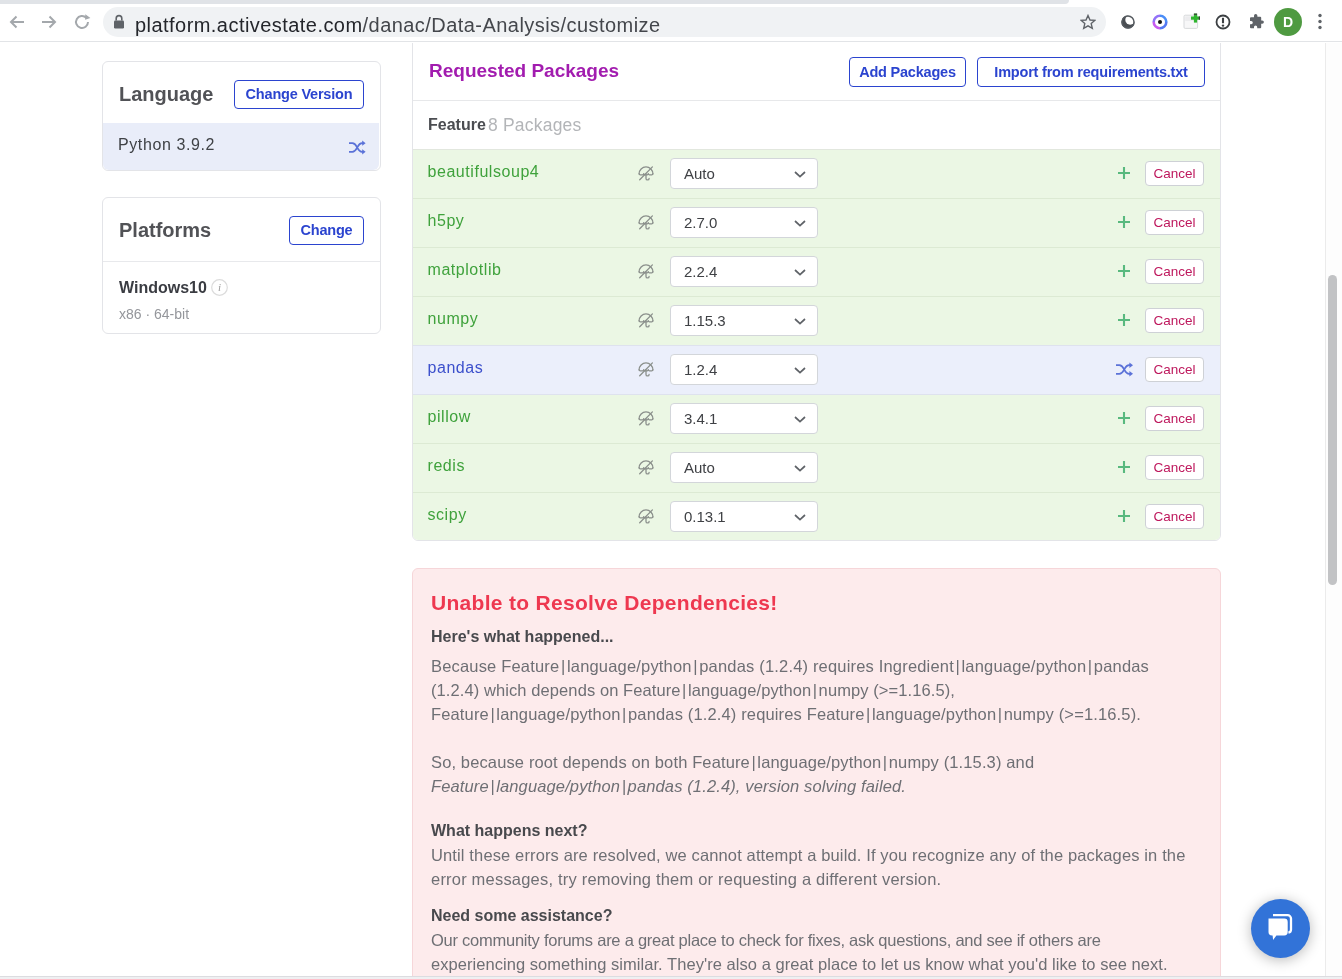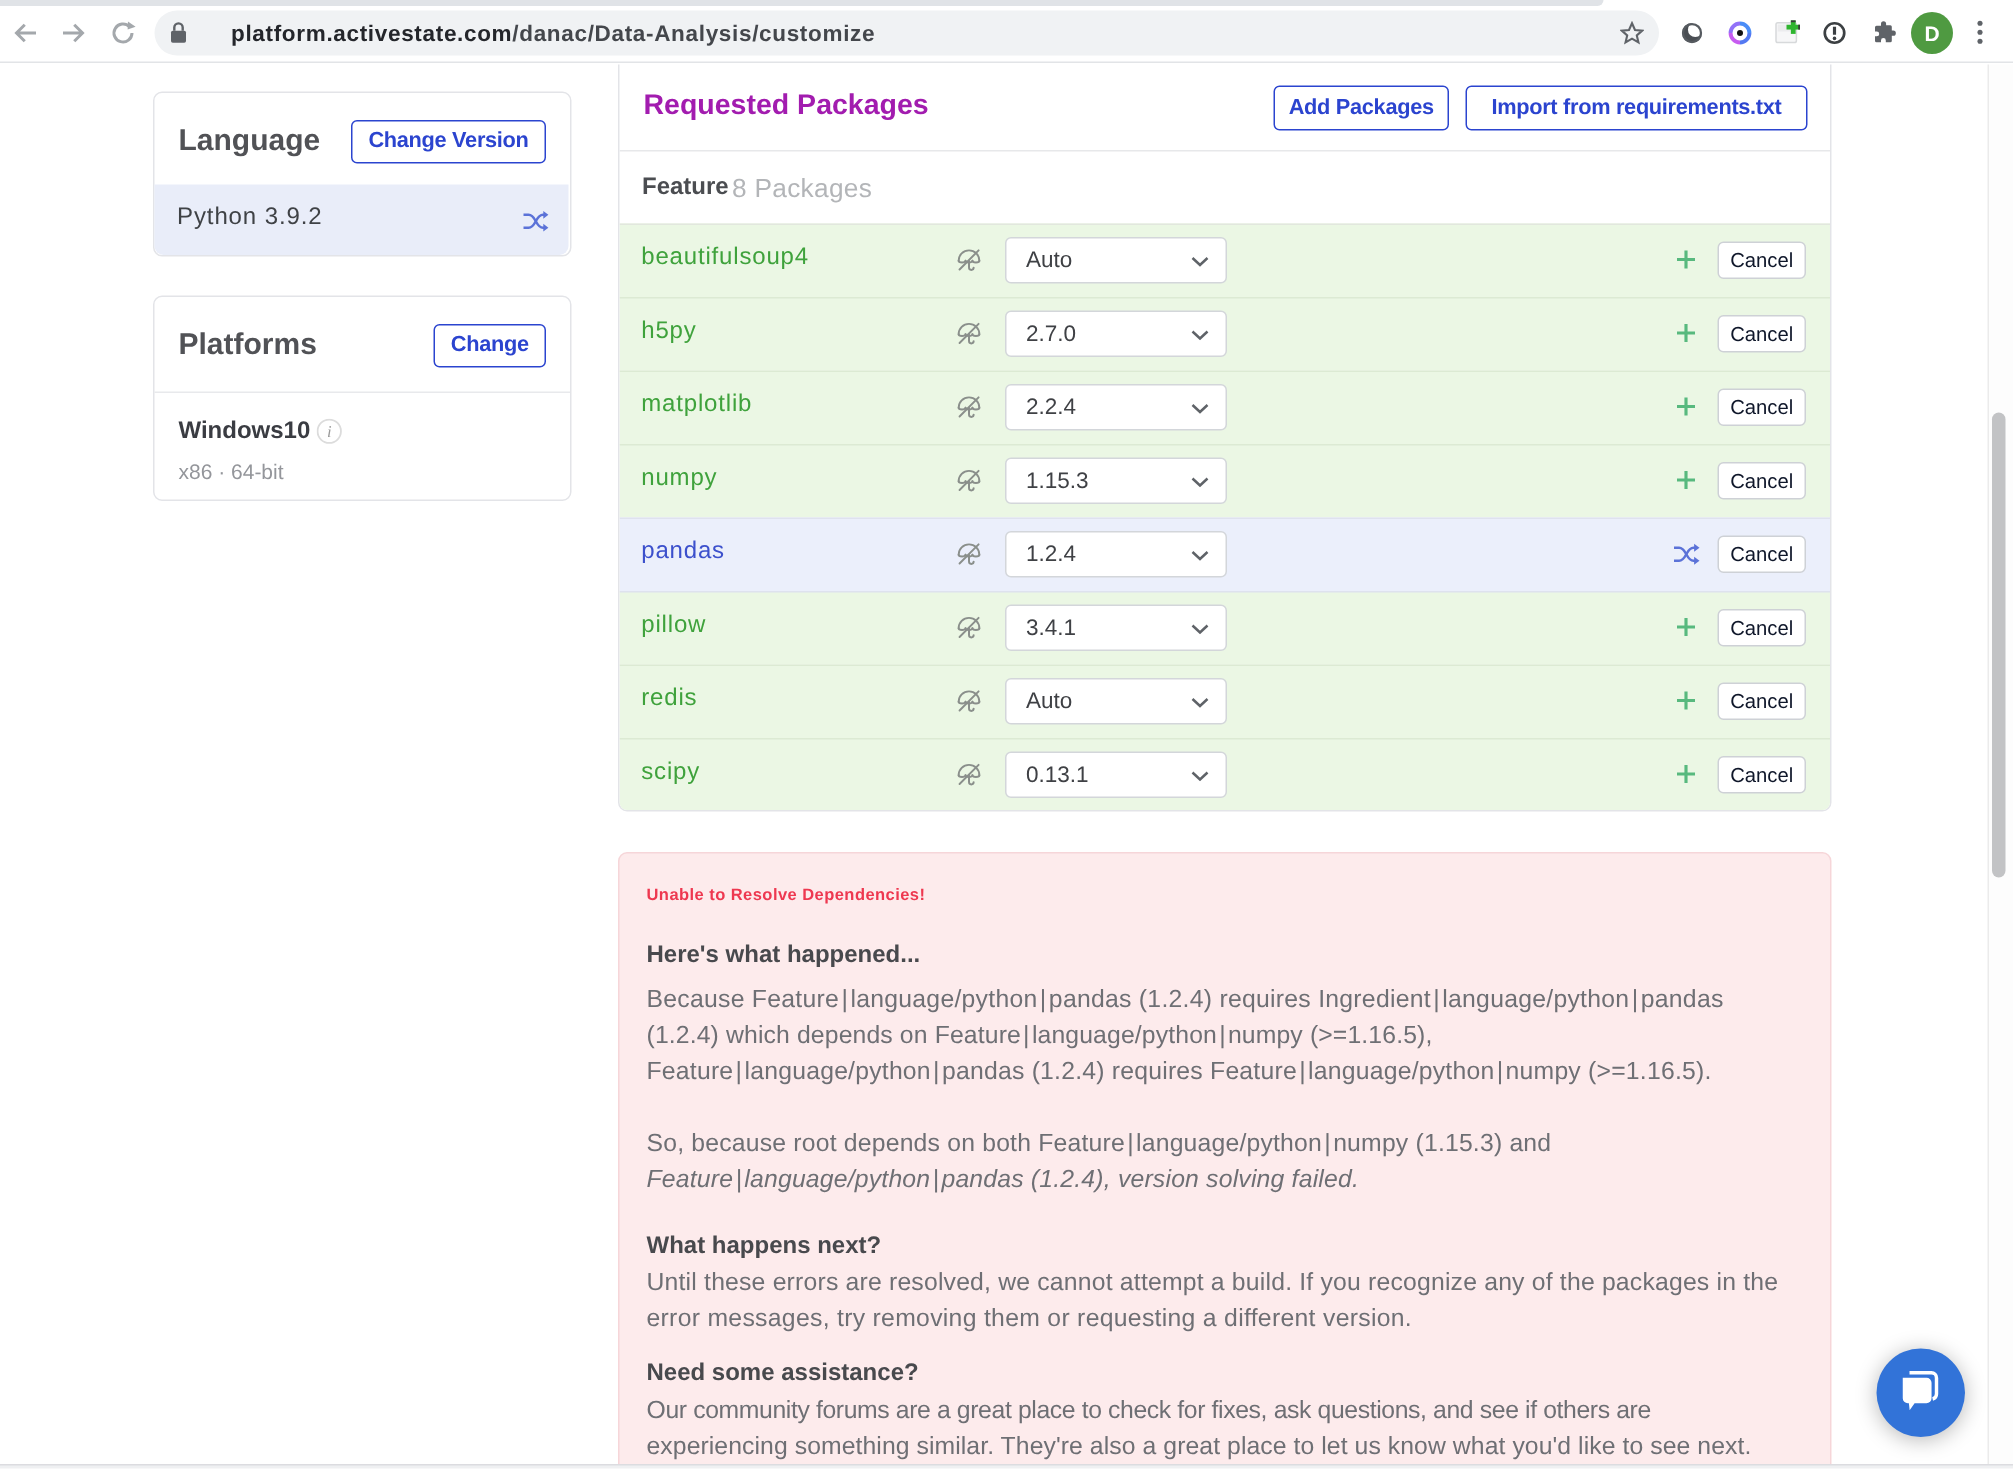--- a/index.html
+++ b/index.html
@@ -6,21 +6,21 @@
   html,body { width:1342px; height:979px; overflow:hidden; background:#fff;
     font-family:"Liberation Sans", sans-serif; }
   .abs { position:absolute; }
   
   #tabstrip { left:0; top:0; width:1069px; height:4px; background:#e0e3e7;
     border-radius:0 0 8px 0; }
   #toolbar { left:0; top:0; width:1342px; height:42px; background:#fff;
     border-bottom:1px solid #e2e4e7; }
   #omnibox { left:103px; top:7px; width:1003px; height:30px; border-radius:15px;
     background:#f0f2f4; }
-  #urltext { left:154px; top:13.5px; font-size:15px; color:#24262b; letter-spacing:0.45px;font-weight:bold; }
+  #urltext { left:135px; top:13.5px; font-size:20px; color:#24262b; letter-spacing:0.45px; }
   #urltext .path { color:#44474c; }
   .navic { top:13px; }
   
   #page { left:0; top:43px; width:1325px; height:933px; background:#fff; overflow:hidden; }
   .card { position:absolute; background:#fff; border:1px solid #e3e4e8; border-radius:6px; }
   .cardh { position:absolute; left:16px; font-size:20px; font-weight:bold; color:#515256; }
   .bluebtn { position:absolute; background:#fff; border:1px solid #2b44cf; border-radius:4px;
     color:#2b44cf; font-weight:bold; font-size:14.5px; letter-spacing:-0.2px; text-align:center; }
   
   #pyrow { position:absolute; left:0; right:1px; bottom:0; height:47px; background:#e9edf9;
@@ -29,30 +29,30 @@
   #panel { left:412px; top:-21px; width:809px; height:519px; background:#fff;
     border:1px solid #e3e4e8; border-radius:6px; overflow:hidden; }
   .prow { position:absolute; left:0; width:955px; height:49px; background:#ebf7e4; }
   .prow.blue { background:#ebeffb; }
   .pname { position:absolute; left:14.5px; top:14px; font-size:16px; color:#3fa23c; letter-spacing:0.55px; }
   .prow.blue .pname { color:#3c50cc; }
   .psel { position:absolute; left:257px; top:9px; width:148px; height:31px; background:#fff;
     border:1px solid #d3d6da; border-radius:4px; font-size:15px; color:#3f4145; }
   .psel span { position:absolute; left:13px; top:6px; }
   .cancel { position:absolute; left:732px; top:12px; width:59px; height:25px; background:#fff;
-    border:1px solid #ced1d6; border-radius:4px; color:#0f172a; font-size:13.5px;
+    border:1px solid #ced1d6; border-radius:4px; color:#be185d; font-size:13.5px;
     text-align:center; line-height:23px; }
   .umb { position:absolute; left:224px; top:15px; }
   .plus { position:absolute; left:704px; top:17px; }
   .shuf { position:absolute; left:702px; top:16px; }
   .hline { position:absolute; left:0; width:807px; height:1px; }
   
   #errp { left:412px; top:525px; width:809px; height:440px; background:#fdebec;
     border:1px solid #f6d6d9; border-radius:6px; padding:0 20px; }
-  #errp .et { position:absolute; font-size:11px; font-weight:bold; color:#ee3850; }
+  #errp .et { position:absolute; font-size:21px; font-weight:bold; color:#ee3850; }
   #errp h4 { position:absolute; font-size:16px; font-weight:bold; color:#48494d; }
   #errp p { position:absolute; font-size:16.5px; color:#6e6f74; line-height:24px; }
   
   #sbar { left:1325px; top:43px; width:17px; height:933px; background:#fdfdfd;
     border-left:1px solid #ebebeb; }
   #sthumb { left:1328px; top:275px; width:9px; height:310px; background:#c2c3c5;
     border-radius:5px; }
   #bstrip { left:0; top:976px; width:1342px; height:3px; background:#eff0f2;
     border-top:1px solid #dcdce0; }
   #chat { left:1251px; top:899px; width:59px; height:59px; border-radius:50%;

